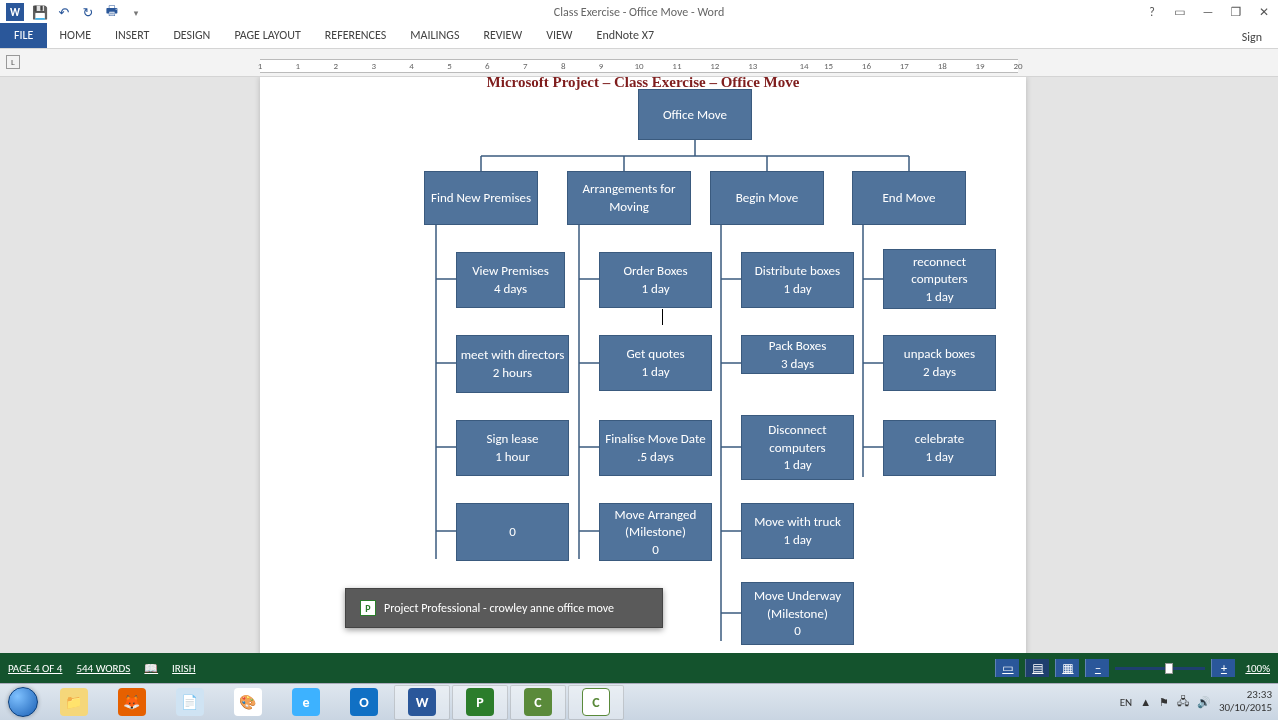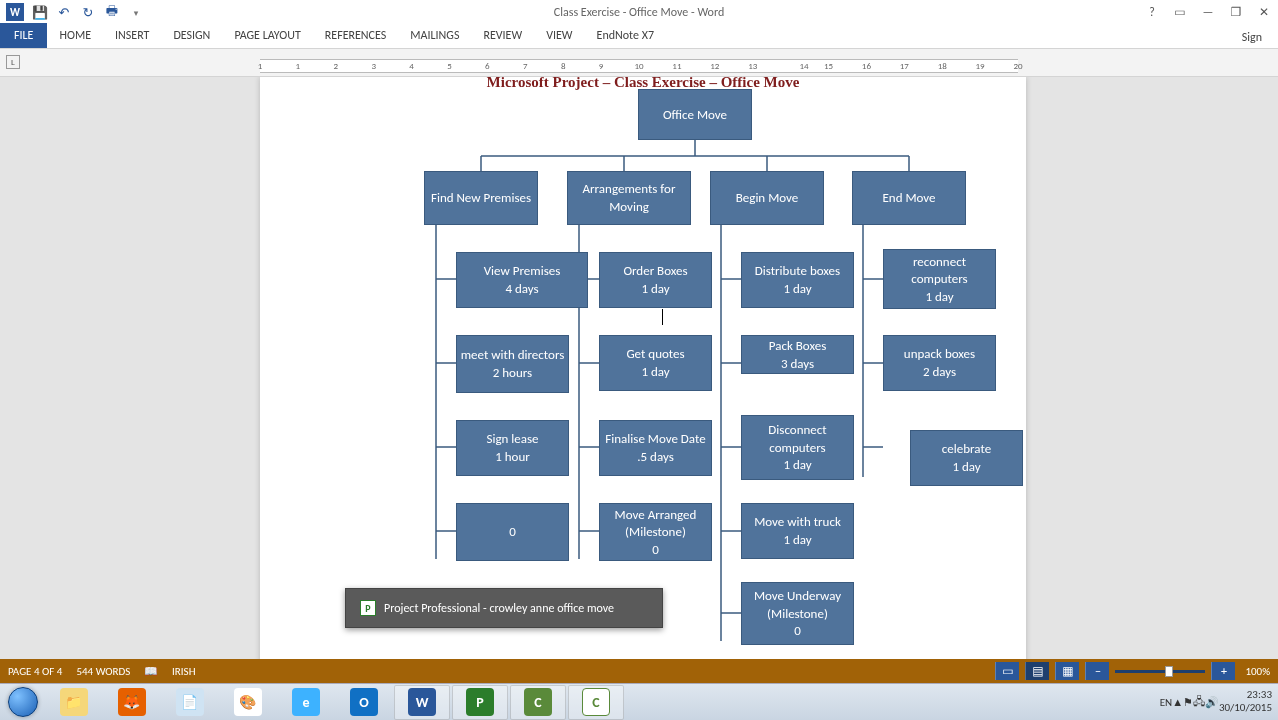--- a/index.html
+++ b/index.html
@@ -42,35 +42,35 @@
 
 svg.connectors { position:absolute; left:0; top:0; width:100%; height:100%; pointer-events:none; }
 svg.connectors line { stroke:#3a5a7e; stroke-width:1.5; }
 
 
 .task-tooltip { position: absolute; left: 345px; width: 318px; height: 40px; background: #5a5a5a; border:1px solid #444; bottom: 43px; display:flex; align-items:center; gap:8px; padding:0 14px; box-shadow:0 2px 6px rgba(0,0,0,.4); }
 .task-tooltip .icn { width:16px; height:16px; background:#fff; display:flex; align-items:center; justify-content:center; color:#2B7D2B; font-size:10px; font-weight:bold; border:1px solid #2B7D2B;}
 .task-tooltip .lbl { color:#fff; font-size:12px; }
 
 
-.statusbar { position: absolute; bottom: 37px; left: 0; right: 0; height: 24px; background: #a16207; color: #fff; font-size: 11px; display:flex; align-items:center; padding:0 8px; gap:14px; }
+.statusbar { position: absolute; bottom: 37px; left: 0; right: 0; height: 30px; background: #14532d; color: #fff; font-size: 11px; display:flex; align-items:center; padding:0 8px; gap:14px;text-decoration:underline; }
 .statusbar .right { margin-left:auto; display:flex; align-items:center; gap:6px; }
 .sb-btn { width:24px; height:18px; background:#2A579A; display:flex; align-items:center; justify-content:center; border-left:1px solid rgba(255,255,255,.25); cursor:pointer; font-size:12px;}
 .sb-btn.active { background:#1e3f6e; }
 .zoom-track { width:90px; height:3px; background:#1e3f6e; position:relative; }
 .zoom-thumb { position:absolute; top:-4px; left:55%; width:8px; height:11px; background:#fff; border:1px solid #999; }
 
 
 .wintaskbar { position:absolute; bottom:0; left:0; right:0; height:37px; background: linear-gradient(#dfe7ef,#c9d5e2); border-top:1px solid #aab; display:flex; align-items:center; }
 .start-orb { width:45px; height:37px; display:flex; align-items:center; justify-content:center; }
 .start-orb .orb { width:30px; height:30px; border-radius:50%; background:radial-gradient(circle at 30% 30%, #7fc1ff,#1a5fb4); border:1px solid #0a3d7a; box-shadow:0 0 4px rgba(0,0,0,.3);}
 .tbtn { width:56px; height:35px; margin:1px 1px; display:flex; align-items:center; justify-content:center; border-radius:2px; cursor:pointer; }
 .tbtn.running { background:rgba(255,255,255,.35); box-shadow:inset 0 0 0 1px rgba(0,0,0,.15); }
 .tbtn .app { width:28px; height:28px; border-radius:4px; display:flex; align-items:center; justify-content:center; font-size:14px; font-weight:bold; color:#fff;}
-.tray { margin-left:auto; display:flex; align-items:center; padding:0 6px; font-size:11px; color:#333;}
+.tray { margin-left:auto; display:flex; align-items:center; gap:8px; padding:0 6px; font-size:11px; color:#333;}
 .tray .clock { text-align:right; line-height:1.15; }
 
 </style>
 </head>
 <body>
 
 <div class="titlebar">
   <div class="qat">
     <span class="qat-icon" style="background:#2A579A;color:#fff;width:18px;height:18px;font-size:11px;font-weight:bold;">W</span>
     <span class="qat-icon">💾</span>
@@ -181,21 +181,21 @@
     <div class="node" style="left:307px; top:94px; width:124px; height:54px;">
       <div>Arrangements for Moving</div>
     </div>
     <div class="node" style="left:450px; top:94px; width:114px; height:54px;">
       <div>Begin Move</div>
     </div>
     <div class="node" style="left:592px; top:94px; width:114px; height:54px;">
       <div>End Move</div>
     </div>
 
-    <div class="node" style="left:196px; top:175px; width:132px; height:56px;">
+    <div class="node" style="left:196px; top:175px; width:109px; height:56px;">
       <div>View Premises</div>
       <div>4 days</div>
     </div>
     <div class="node" style="left:196px; top:258px; width:113px; height:58px;">
       <div>meet with directors</div>
       <div>2 hours</div>
     </div>
     <div class="node" style="left:196px; top:343px; width:113px; height:56px;">
       <div>Sign lease</div>
       <div>1 hour</div>
@@ -243,21 +243,21 @@
     </div>
 
     <div class="node" style="left:623px; top:172px; width:113px; height:60px;">
       <div>reconnect computers</div>
       <div>1 day</div>
     </div>
     <div class="node" style="left:623px; top:258px; width:113px; height:56px;">
       <div>unpack boxes</div>
       <div>2 days</div>
     </div>
-    <div class="node" style="left:623px; top:353px; width:113px; height:56px;margin-left:27px;">
+    <div class="node" style="left:623px; top:343px; width:113px; height:56px;">
       <div>celebrate</div>
       <div>1 day</div>
     </div>
 
     <div class="cursor" style="left:402px; top:232px;"></div>
   </div>
 
   <div class="task-tooltip">
     <span class="icn">P</span>
     <span class="lbl">Project Professional - crowley anne office move</span>

